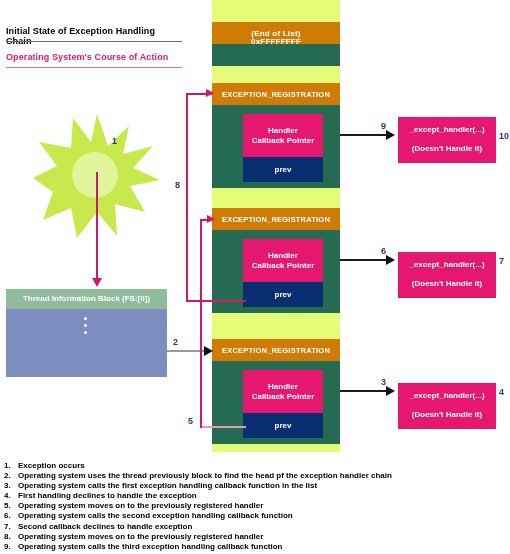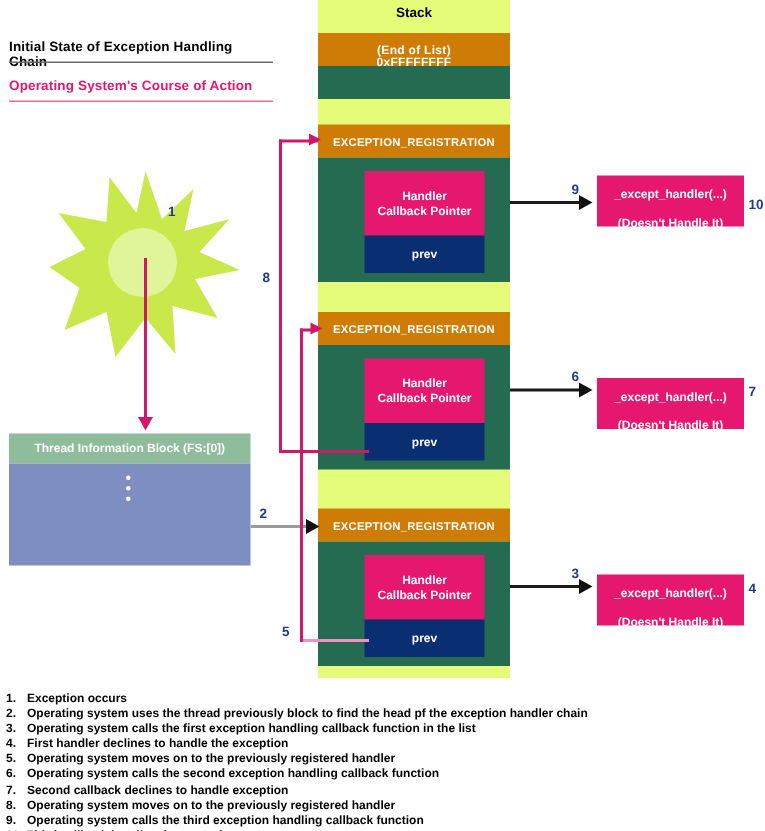--- a/index.html
+++ b/index.html
@@ -49,21 +49,21 @@
 
   
   #tib-box{left:6px;top:289px;width:161px;height:88px;}
   #tib-header{position:absolute;left:0;top:0;width:161px;height:20px;background:#8fbc9a;}
   #tib-header-label{position:absolute;left:0;top:5px;width:161px;text-align:center;color:#fff;font-size:8px;font-weight:bold;}
   #tib-body{position:absolute;left:0;top:20px;width:161px;height:68px;background:#7e8ec0;}
   .tib-dot{position:absolute;left:78px;width:3px;height:3px;background:#ffffff;border-radius:50%;}
   #tib-reg-label{position:absolute;left:0;top:44px;width:161px;text-align:center;color:#fff;font-size:8px;font-weight:bold;letter-spacing:0.1px;}
 
   
-  .handler-box{position:absolute;width:98px;height:34px;background:#e5176e;}
+  .handler-box{position:absolute;width:98px;height:46px;background:#e5176e;}
   .handler-line{position:absolute;left:0;width:98px;text-align:center;color:#fff;font-size:8px;font-weight:bold;}
   .handler-step{position:absolute;font-size:9px;font-weight:bold;color:#1f3a93;}
 
   
   .ln{position:absolute;}
   .ln-pink{background:#d1176a;}
   .ln-pink-lt{background:#f293bd;}
   .ln-dark{background:#1a1a1a;}
   .ln-grey{background:#9a9a9a;}
   .step-num{position:absolute;font-size:9px;font-weight:bold;color:#1f3a93;}
@@ -82,21 +82,20 @@
 </style>
 </head>
 <body>
 
 <div class="abs" id="legend-initial-state">Initial State of Exception Handling Chain</div>
 <div class="abs" id="legend-initial-rule"></div>
 <div class="abs" id="legend-os-course">Operating System's Course of Action</div>
 <div class="abs" id="legend-os-rule"></div>
 
 <div class="abs" id="stack-column">
-  <div id="stack-title">Stack</div>
 
   <div class="stack-band band-orange" style="top:22px;height:22px;"></div>
   <div class="band-label" style="top:29px;">(End of List)</div>
 
   <div class="stack-band band-green" style="top:44px;height:22px;"></div>
   <div class="band-label" style="top:37px;">0xFFFFFFFF</div>
 
   <div class="stack-band band-orange" style="top:83px;height:22px;"></div>
   <div class="band-label" style="top:90px;font-size:7.5px;">EXCEPTION_REGISTRATION</div>
   <div class="stack-band band-green" style="top:105px;height:83px;"></div>
@@ -197,21 +196,21 @@
   <div class="step-row">
       <span class="step-idx">2.</span>
       <span class="step-txt">Operating system uses the thread previously block to find the head pf the exception handler chain</span>
     </div>
   <div class="step-row">
       <span class="step-idx">3.</span>
       <span class="step-txt">Operating system calls the first exception handling callback function in the list</span>
     </div>
   <div class="step-row">
       <span class="step-idx">4.</span>
-      <span class="step-txt">First handler declines to handle the exception</span>
+      <span class="step-txt">First handling declines to handle the exception</span>
     </div>
   <div class="step-row">
       <span class="step-idx">5.</span>
       <span class="step-txt">Operating system moves on to the previously registered handler</span>
     </div>
   <div class="step-row">
       <span class="step-idx">6.</span>
       <span class="step-txt">Operating system calls the second exception handling callback function</span>
     </div>
   <div class="step-row">

